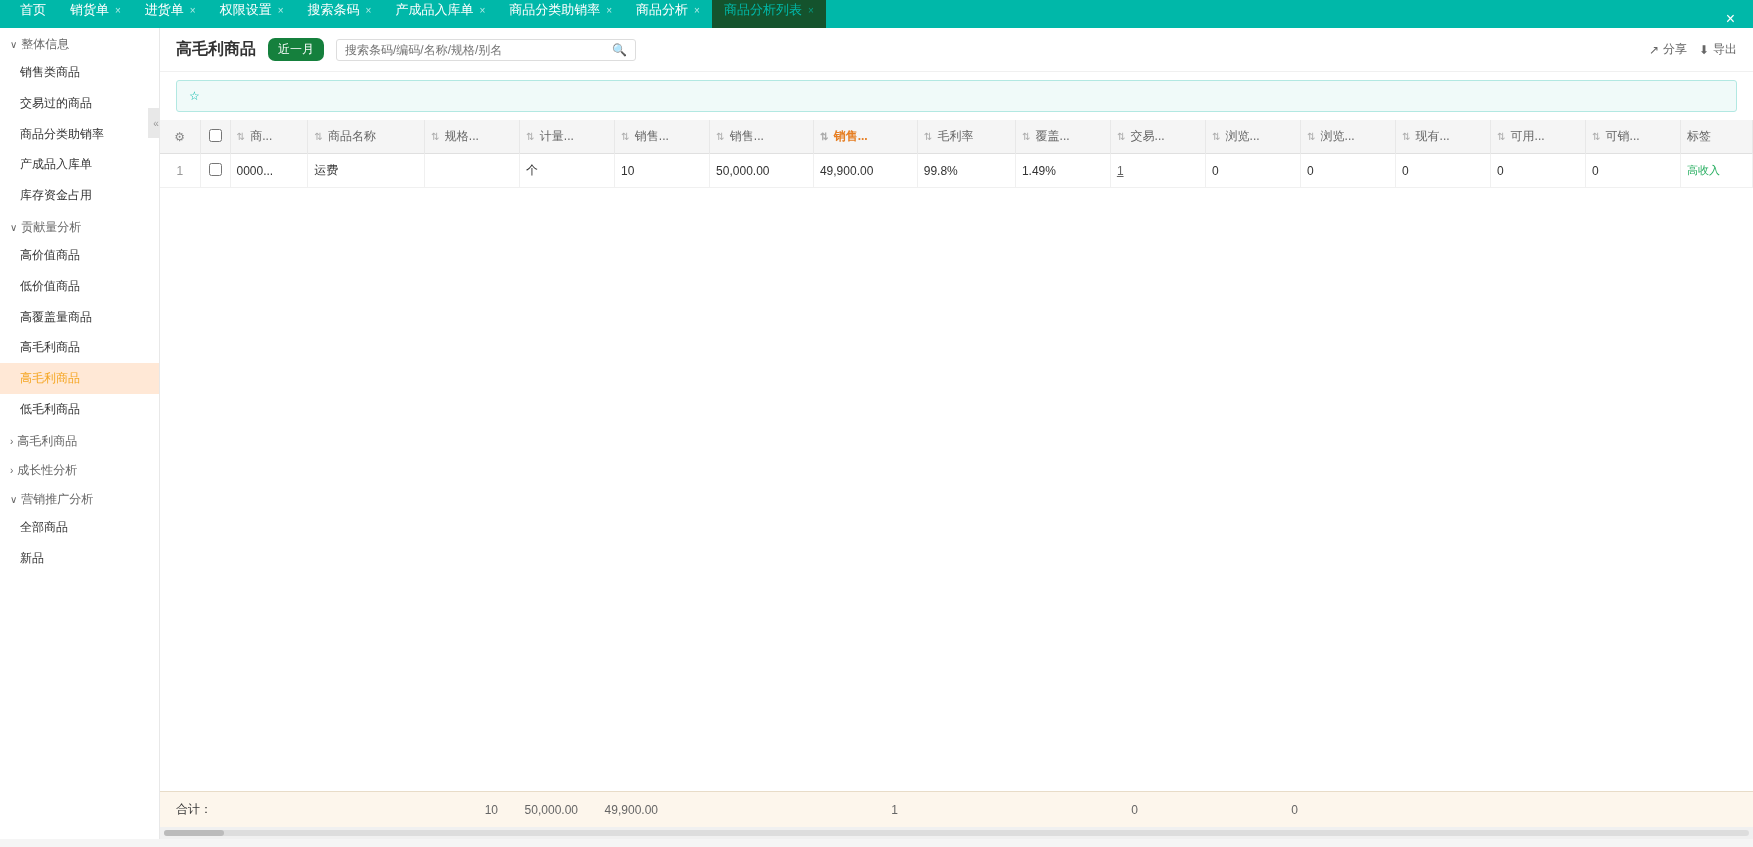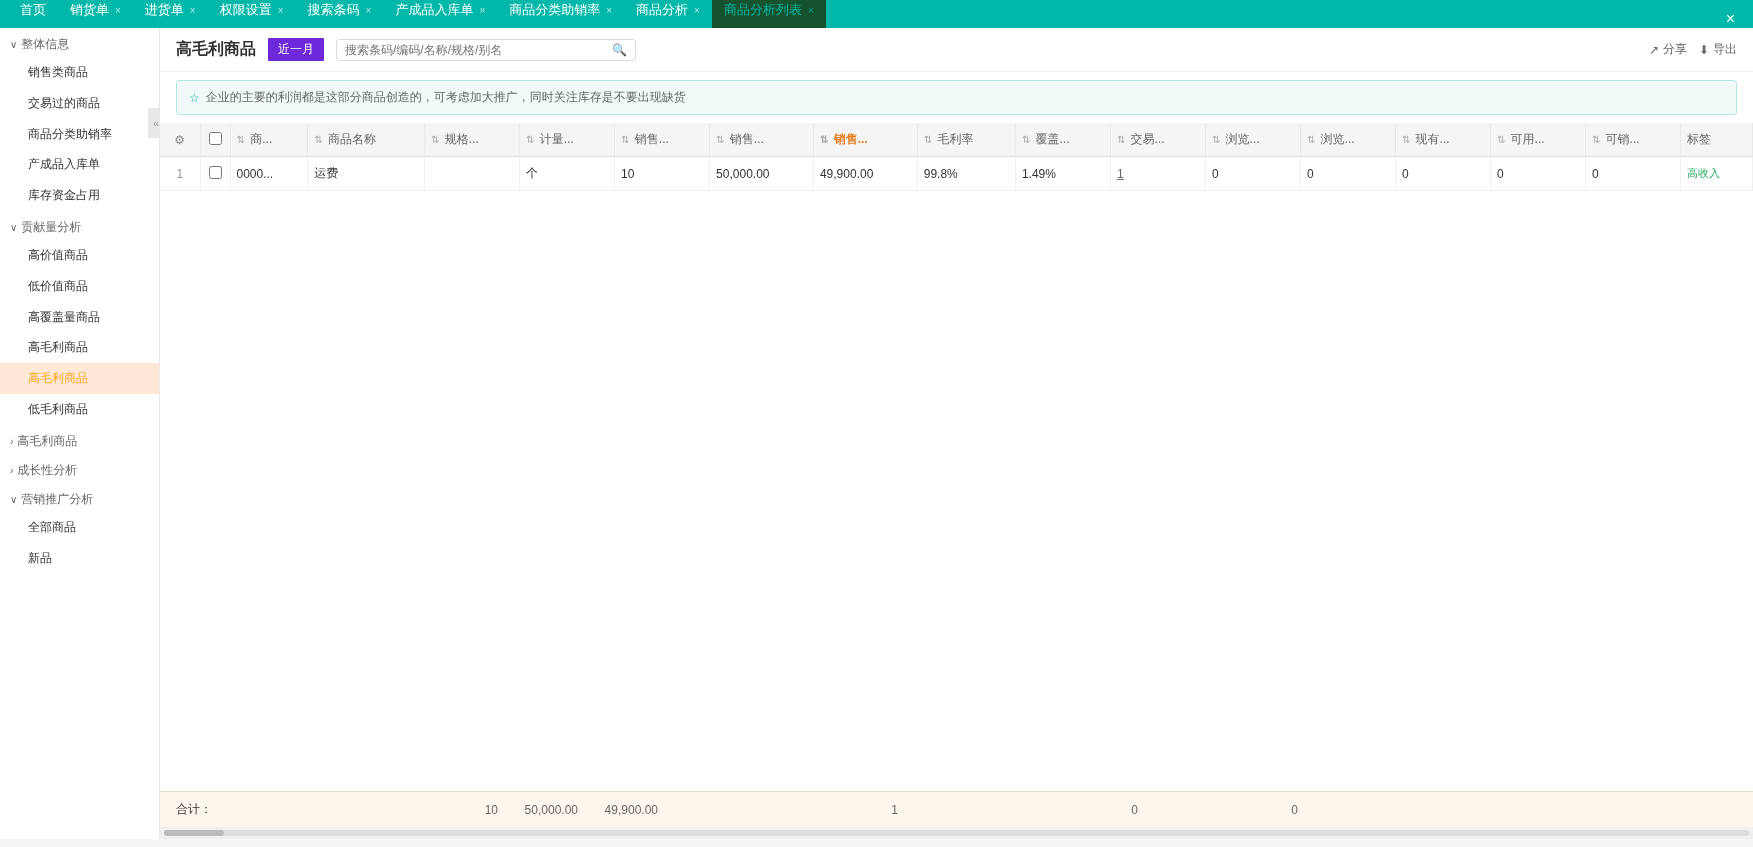--- a/index.html
+++ b/index.html
@@ -73,21 +73,21 @@
       display: flex;
       align-items: center;
       padding: 8px 10px 4px 10px;
       font-size: 12px;
       color: #666;
       cursor: pointer;
       gap: 4px;
     }
     .sidebar-section-header .arrow { font-size: 10px; }
     .sidebar-item {
-      padding: 7px 10px 7px 28px;
+      padding: 7px 10px 7px 20px;
       font-size: 12px;
       color: #333;
       cursor: pointer;
       line-height: 1.4;
     }
     .sidebar-item.active {
       background: #ffe8d6;
       color: #f5a623;
     }
 
@@ -107,24 +107,24 @@
       padding: 10px 16px;
       gap: 12px;
       border-bottom: 1px solid #f0f0f0;
     }
     .content-title {
       font-size: 16px;
       font-weight: bold;
       color: #333;
     }
     .time-filter-btn {
-      background: #6d28d9;
+      background: #15803d;
       color: #fff;
       border: none;
-      border-radius: 1px;
+      border-radius: 7px;
       padding: 3px 10px;
       cursor: pointer;
       font-size: 12px;
     }
     .search-box {
       display: flex;
       align-items: center;
       border: 1px solid #ddd;
       border-radius: 3px;
       padding: 3px 8px;
@@ -389,21 +389,20 @@
         </div>
         <div class="header-action-btn">
           <span style="font-size:12px;">⬇</span>
           <span>导出</span>
         </div>
       </div>
     </div>
 
     <div class="info-banner">
       <span style="color:#00b8a9;">☆</span>
-      <span>企业的主要的利润都是这部分商品创造的，可考虑加大推广，同时关注库存是不要出现缺货</span>
     </div>
 
     <div class="table-wrapper">
       <table>
         <thead>
           <tr>
             <th>
               <span class="settings-icon">⚙</span>
             </th>
             <th>

